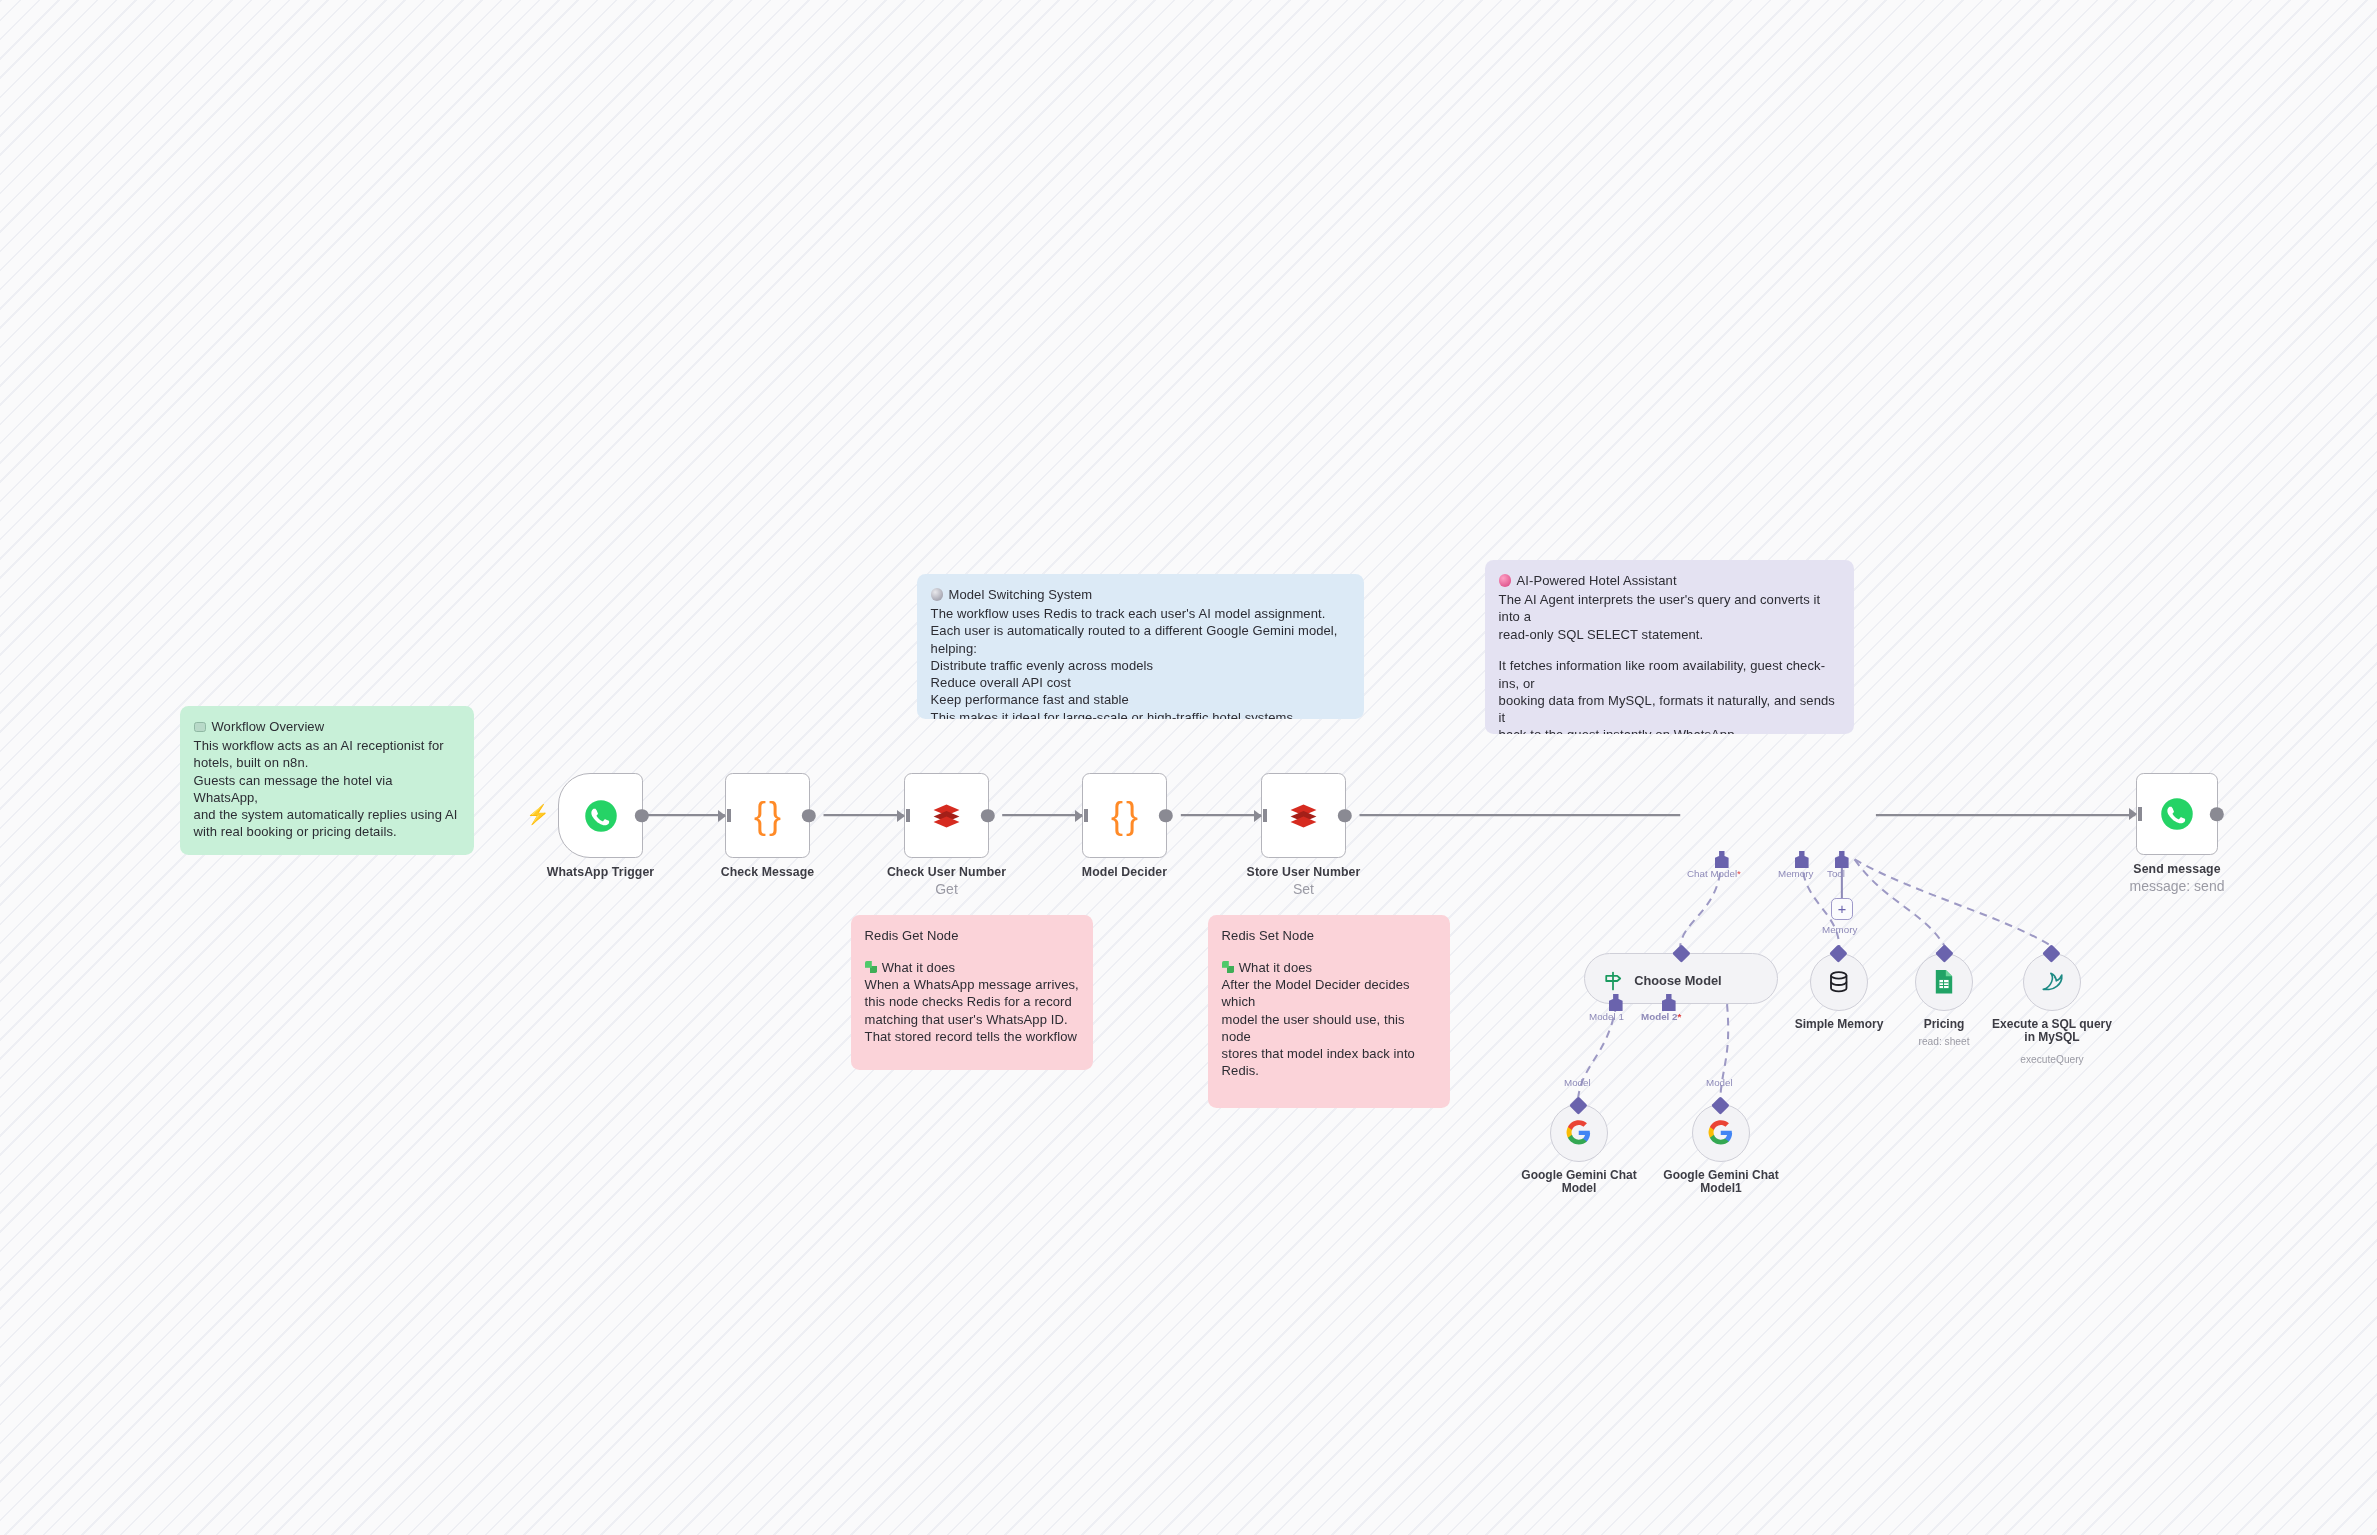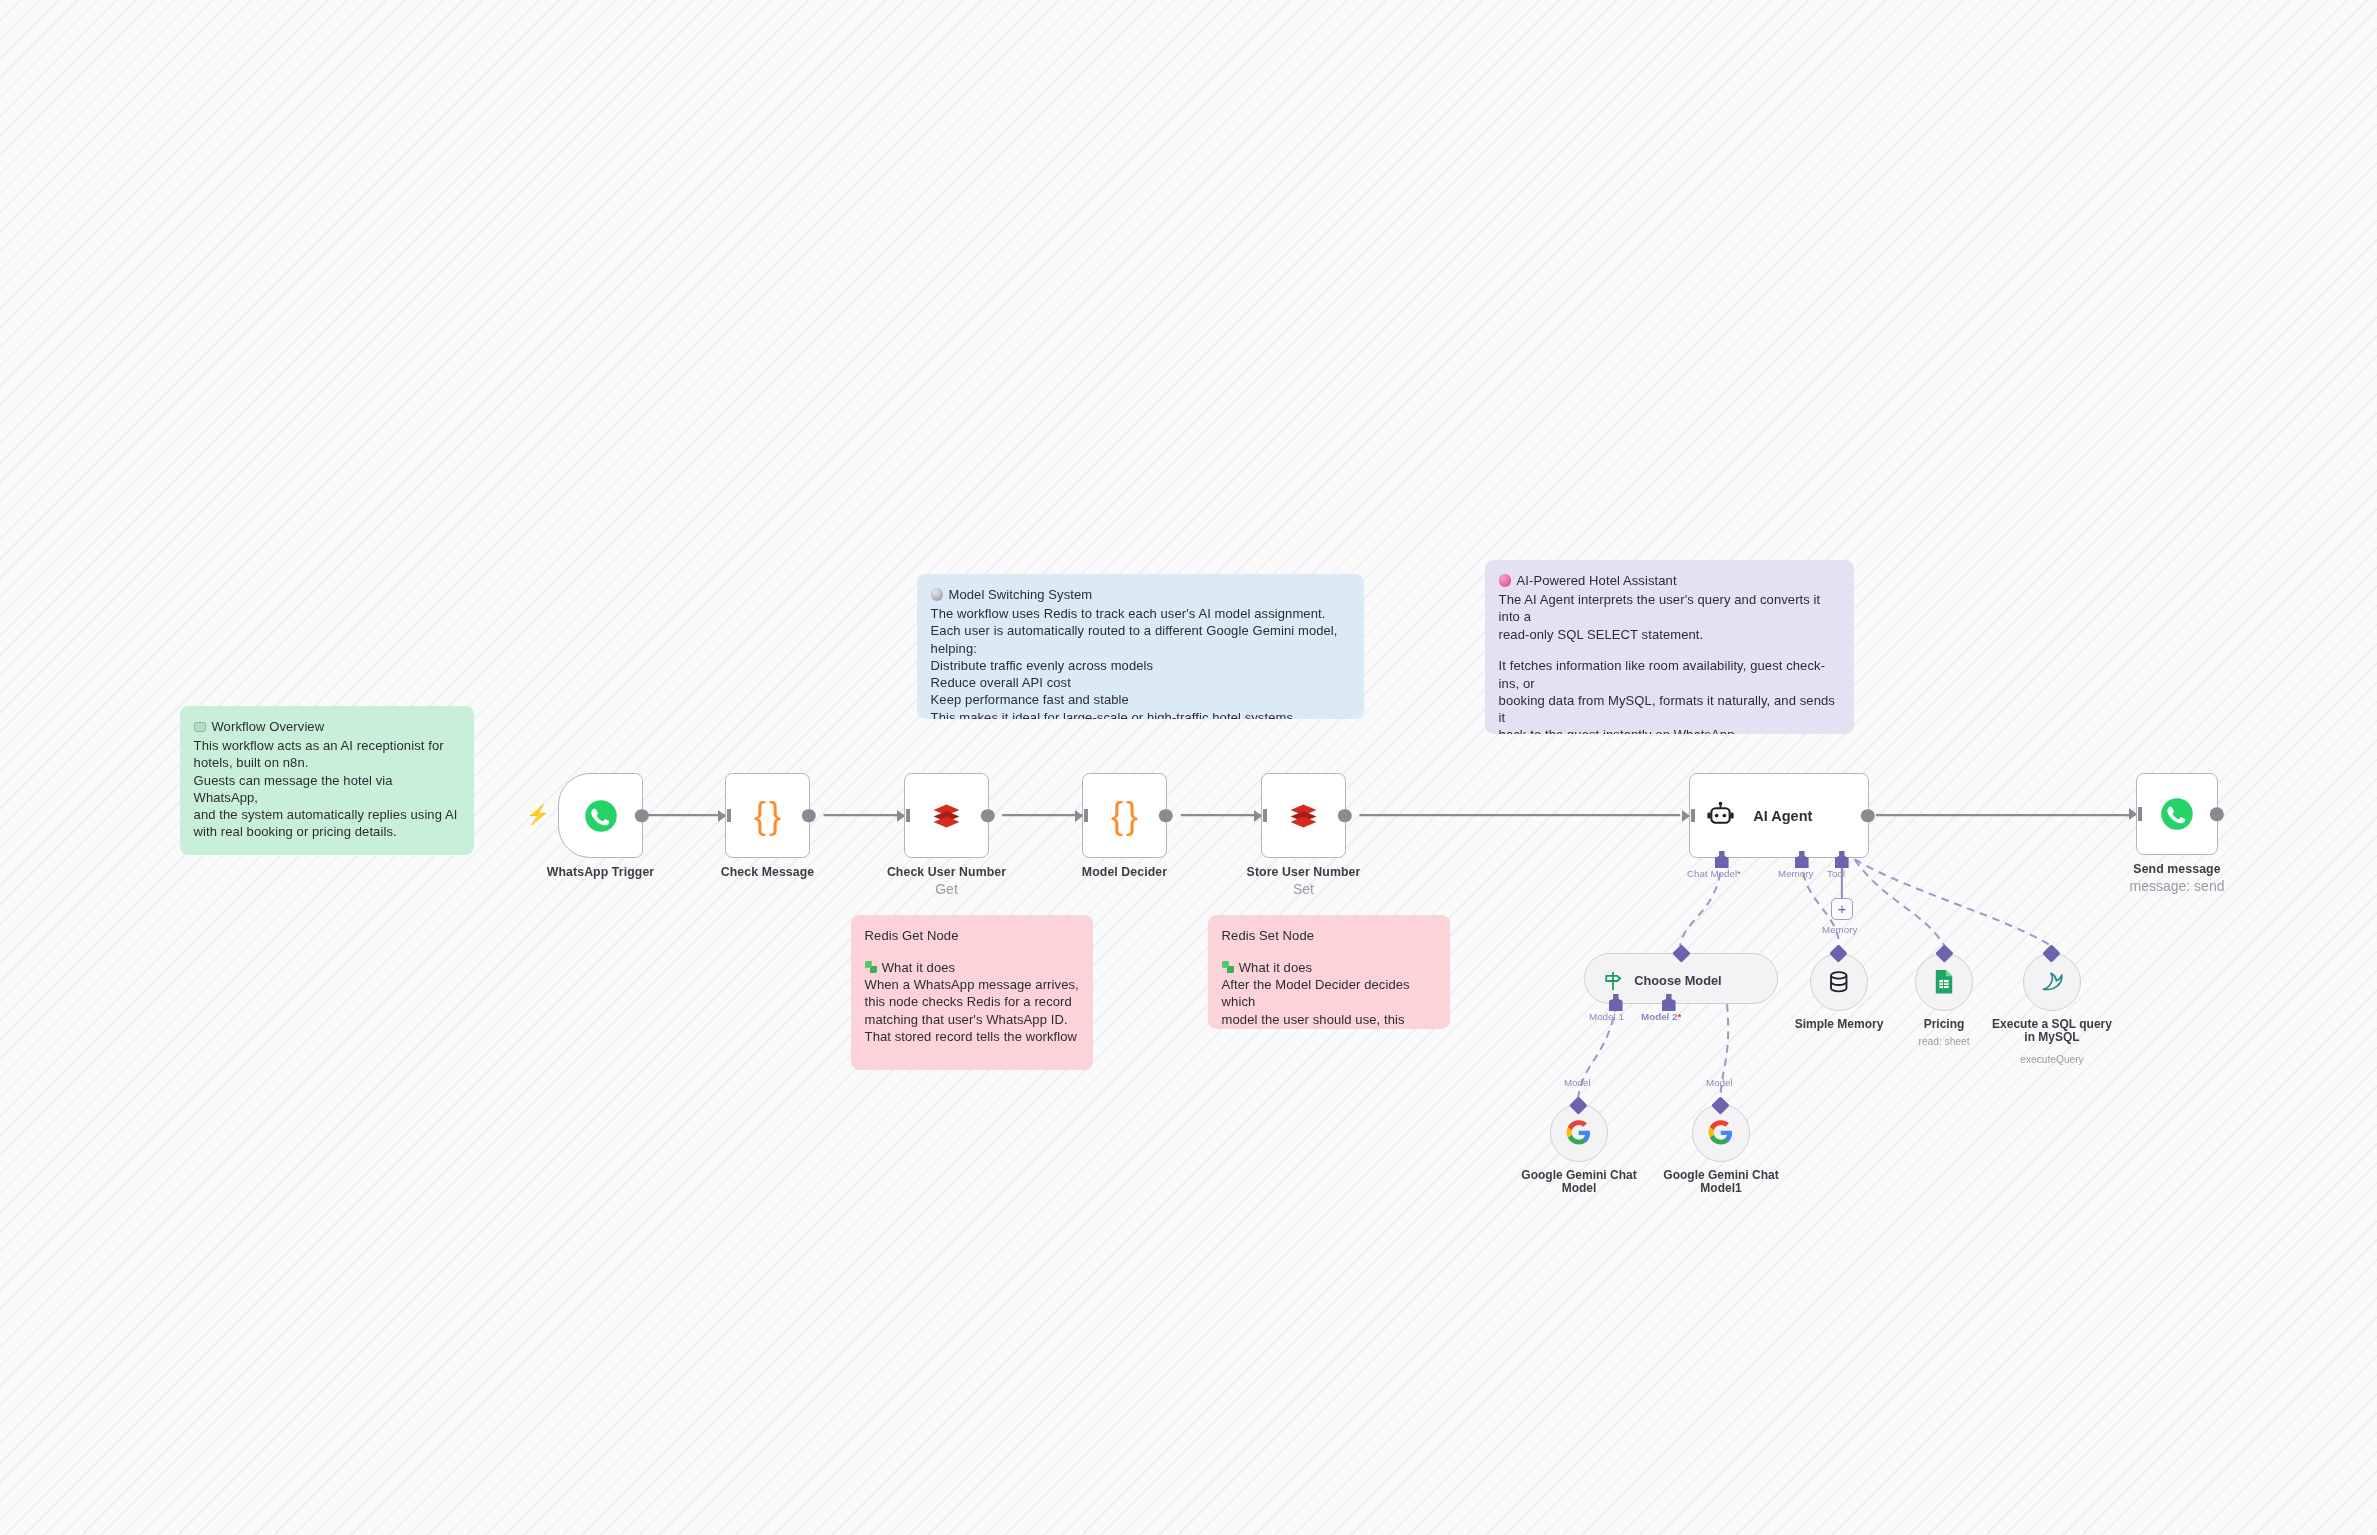--- a/index.html
+++ b/index.html
@@ -284,21 +284,21 @@
       <span class="emoji-green-puzzle"></span>
       <span>What it does</span>
     </div>
     <p>When a WhatsApp message arrives,</p>
     <p>this node checks Redis for a record</p>
     <p>matching that user's WhatsApp ID.</p>
     <p>That stored record tells the workflow</p>
 
   </div>
 
-  <div class="sticky sticky-pink" style="left:1208px; top:915px; width:242px; height:114px;">
+  <div class="sticky sticky-pink" style="left:1208px; top:915px; width:242px; height:193px;">
     <p>Redis Set Node</p>
     <div class="gap"></div>
     <div class="whatdoes">
       <span class="emoji-green-puzzle"></span>
       <span>What it does</span>
     </div>
     <p>After the Model Decider decides which</p>
     <p>model the user should use, this node</p>
     <p>stores that model index back into</p>
     <p>Redis.</p>
@@ -347,34 +347,20 @@
       <path d="M20 8 L34 14 L20 20 L6 14 Z" fill="#d62b20"></path>
       <path d="M20 15 L34 21 L20 27 L6 21 Z" fill="#a41f18"></path>
       <path d="M20 21 L34 27 L20 33 L6 27 Z" fill="#d62b20"></path>
     </svg>
     <div class="port-in"></div>
     <div class="port-out"></div>
     <div class="node-label">Store User Number</div>
     <div class="node-sublabel">Set</div>
   </div>
 
-  <div class="node" style="left:1689px; top:773px; width:180px; height:85px; justify-content:flex-start; padding-left:15.3px; gap:17px;">
-    <svg width="31" height="31" viewBox="0 0 32 32">
-      <path d="M16 3v4" stroke="#1f1f25" stroke-width="2" fill="none" stroke-linecap="round"></path>
-      <circle cx="16" cy="3.5" r="1.8" fill="#1f1f25"></circle>
-      <rect x="6.5" y="8.5" width="19" height="15" rx="4.5" fill="#fff" stroke="#1f1f25" stroke-width="2.2"></rect>
-      <circle cx="12" cy="16" r="1.9" fill="#1f1f25"></circle>
-      <circle cx="20" cy="16" r="1.9" fill="#1f1f25"></circle>
-      <rect x="2.5" y="13" width="3.2" height="6.2" rx="1.4" fill="#1f1f25"></rect>
-      <rect x="26.3" y="13" width="3.2" height="6.2" rx="1.4" fill="#1f1f25"></rect>
-    </svg>
-    <span style="font-size:14.5px; font-weight:600; color:#2e2e36;">AI Agent</span>
-    <div class="port-in"></div>
-    <div class="port-out"></div>
-  </div>
 
   <div class="plug" style="left:1715px; top:851px;"></div>
   <div class="port-text" style="left:1687px; top:868px;">
     <span>Chat Model</span><span class="req">*</span>
   </div>
 
   <div class="plug" style="left:1795px; top:851px;"></div>
   <div class="port-text" style="left:1778px; top:868px;">Memory</div>
 
   <div class="plug" style="left:1835px; top:851px;"></div>

